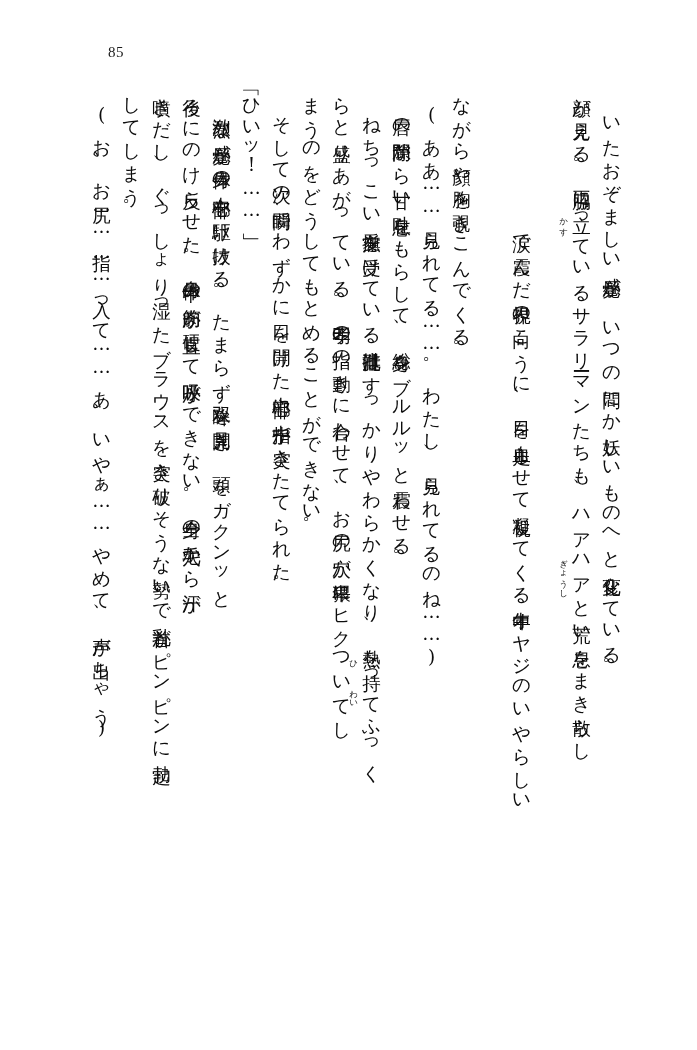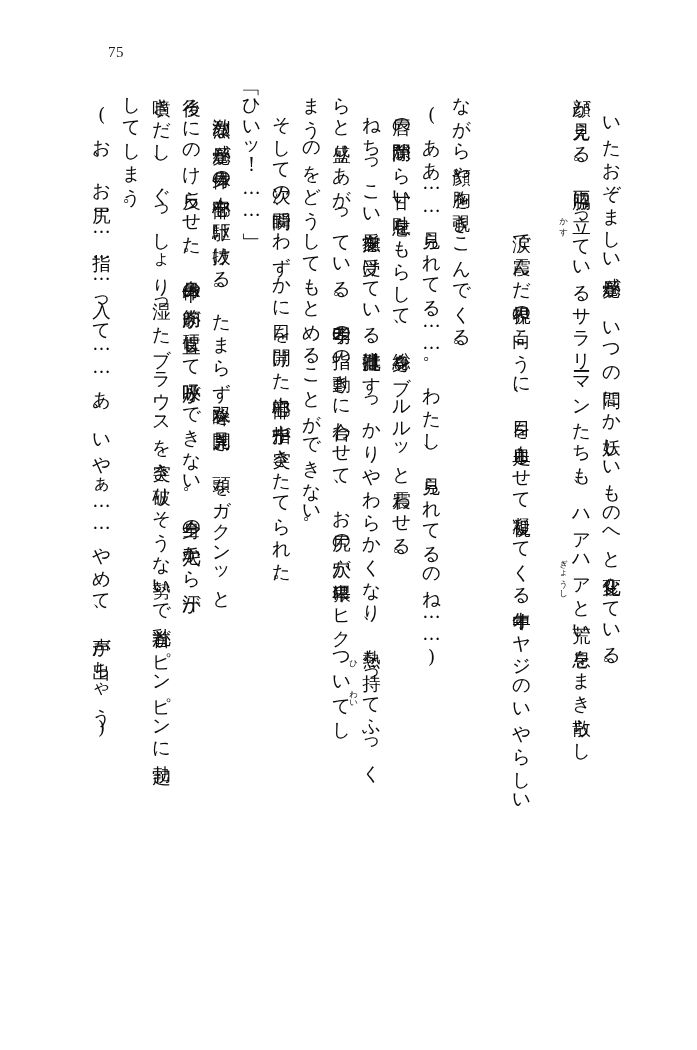--- a/index.html
+++ b/index.html
@@ -80,21 +80,21 @@
     writing-mode: vertical-rl;
     text-orientation: upright;
     color: #111111;
   }
 </style>
 </head>
 <body>
 
 <div id="page">
 
-  <div id="page-number">75</div>
+  <div id="page-number">85</div>
 
   <div id="text-body">
     <div class="col indent-1">いたおぞましい感覚が、いつの間にか妖しいものへと変化している。</div>
     <div class="col indent-0">顔が見える。両脇に立っているサラリーマンたちも、ハアハアと荒い息をまき散らし</div>
     <div class="col indent-0 ruby-col">
       <span>涙で霞んだ視界の向こうに、目を血走らせて凝視してくる中年オヤジのいやらしい</span>
     <span class="ruby" style="top: 128px; right: -2px;">かす</span><span class="ruby" style="top: 470px; right: -2px;">ぎょうし</span></div>
     <div class="col indent-0">ながら顔や胸を覗きこんでくる。</div>
     <div class="col indent-1">(ああ……見られてる……。わたし、見られてるのね……)</div>
     <div class="col indent-1">唇の隙間から甘い吐息をもらして、総身をブルルッと震わせる。</div>

